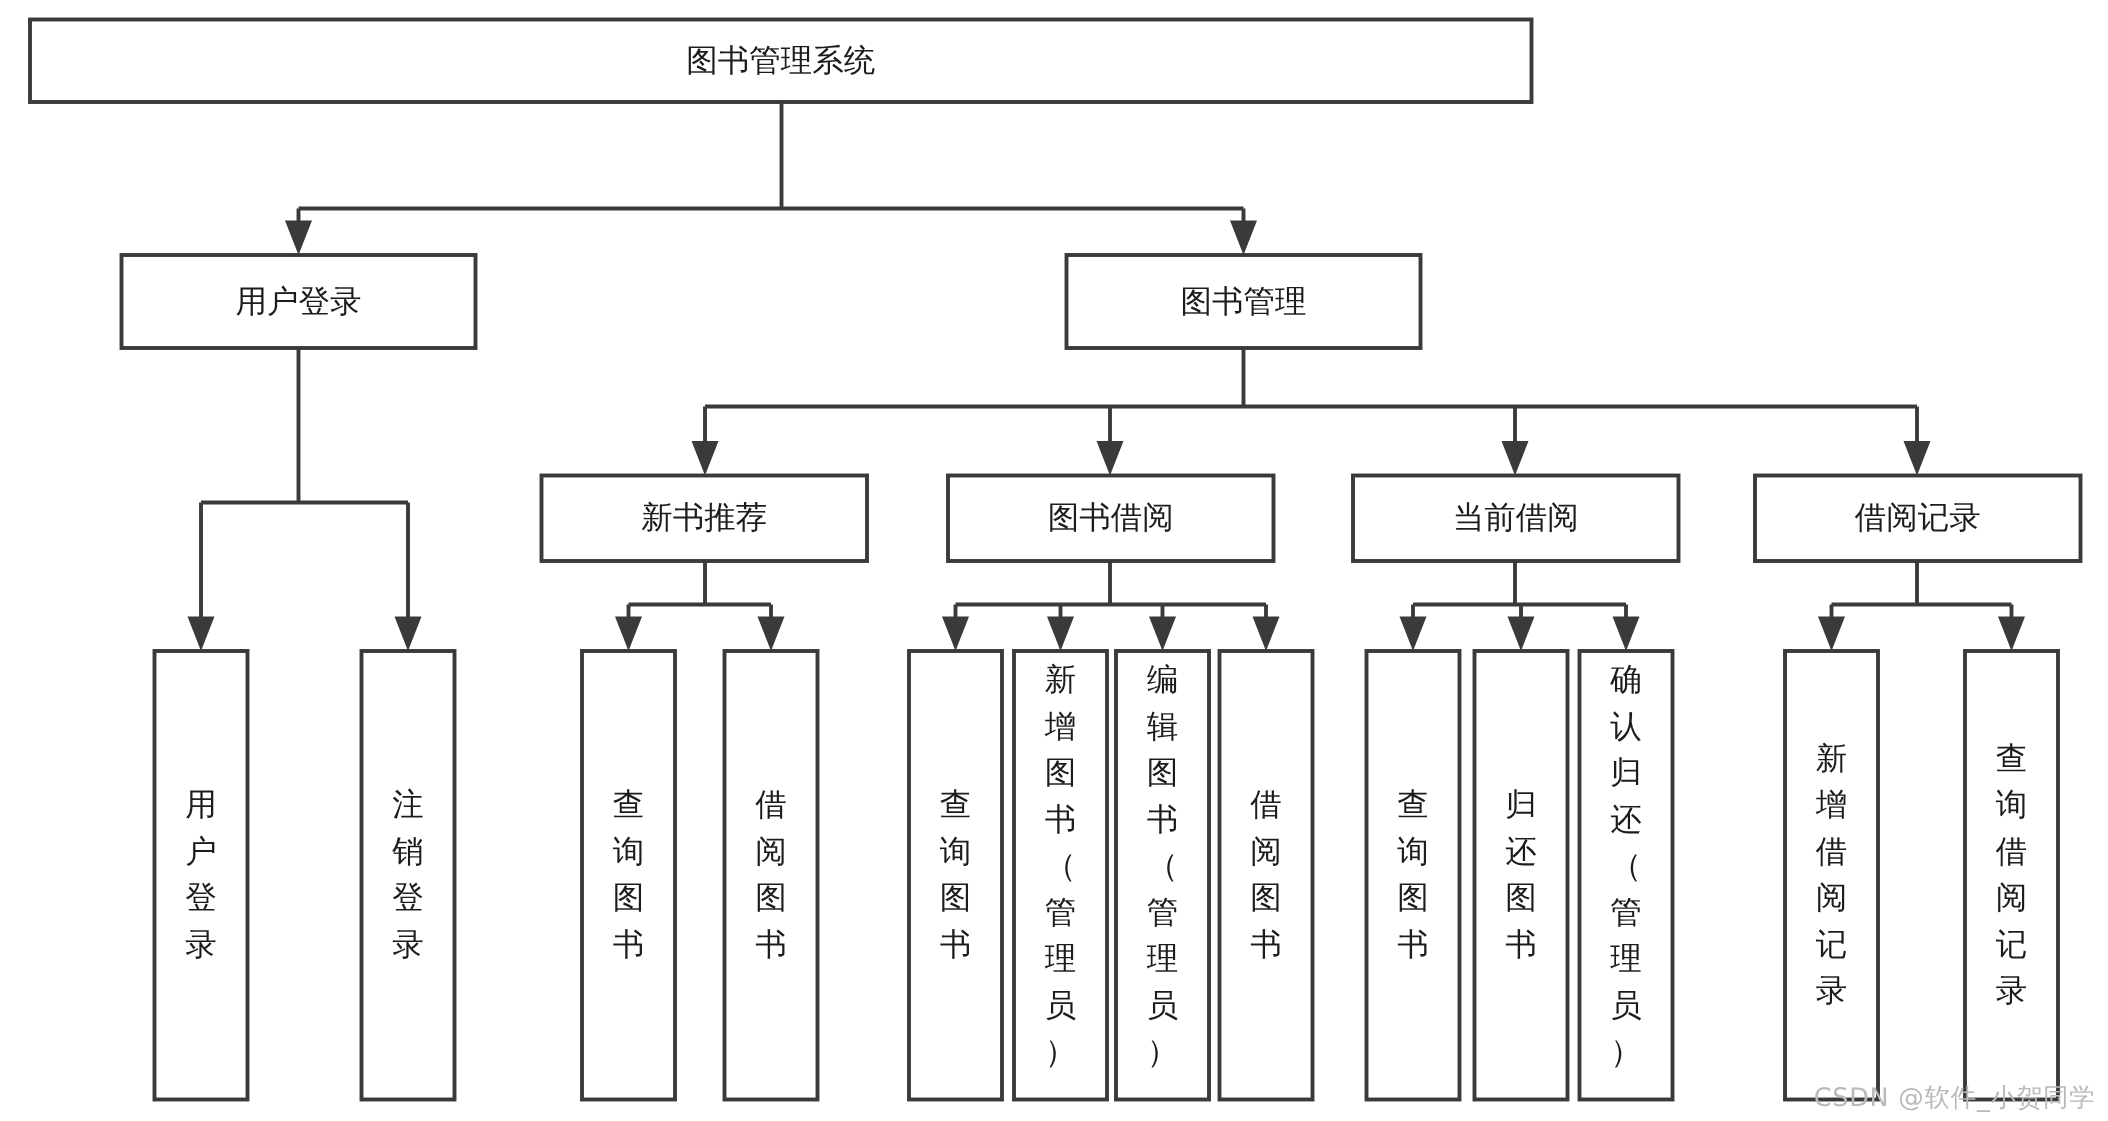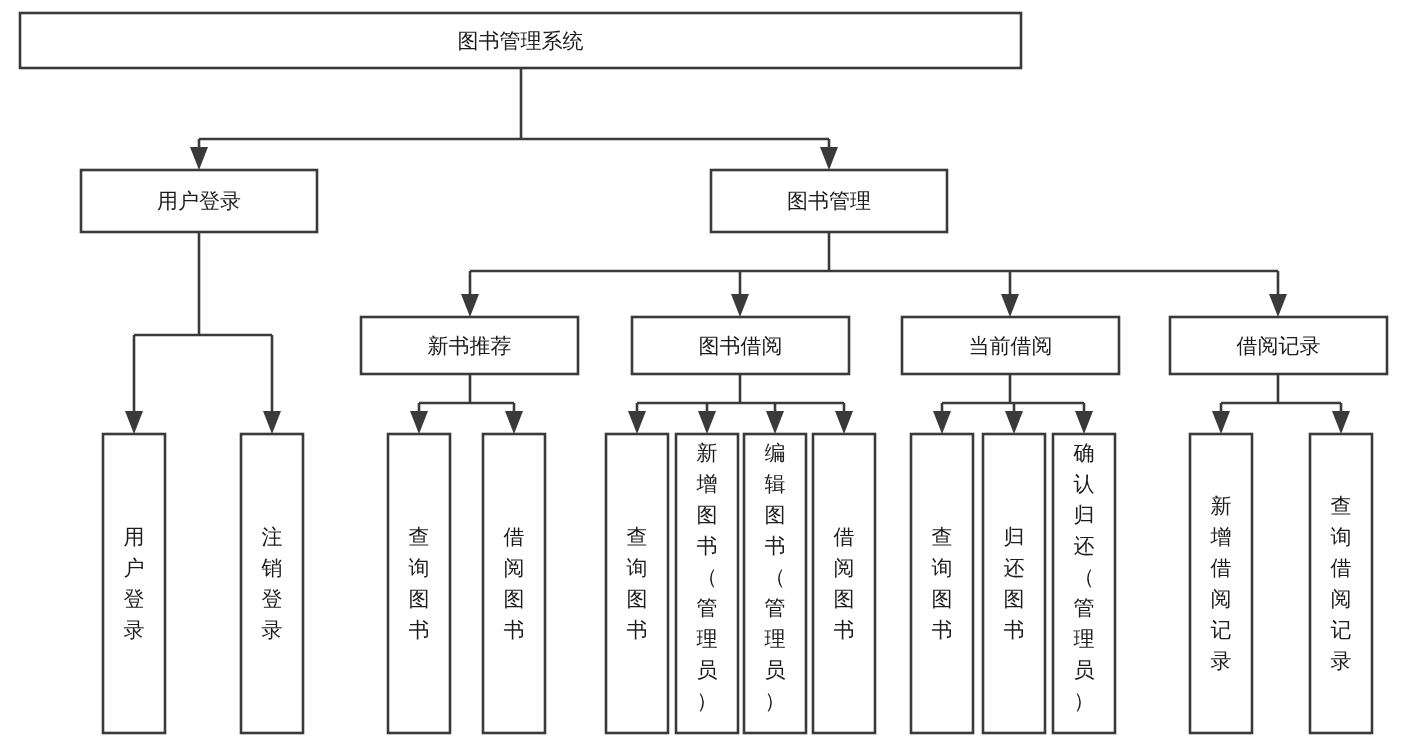--- a/index.html
+++ b/index.html
@@ -202,13 +202,14 @@
         <g>
           <rect x="1190" y="434" width="62" height="299" class="node-box"></rect>
           <text x="1221" y="512.5" class="node-label-vertical"><tspan x="1221" dy="0">新</tspan><tspan x="1221" dy="31">增</tspan><tspan x="1221" dy="31">借</tspan><tspan x="1221" dy="31">阅</tspan><tspan x="1221" dy="31">记</tspan><tspan x="1221" dy="31">录</tspan></text>
         </g>
         <g>
           <rect x="1310" y="434" width="62" height="299" class="node-box"></rect>
           <text x="1341" y="512.5" class="node-label-vertical"><tspan x="1341" dy="0">查</tspan><tspan x="1341" dy="31">询</tspan><tspan x="1341" dy="31">借</tspan><tspan x="1341" dy="31">阅</tspan><tspan x="1341" dy="31">记</tspan><tspan x="1341" dy="31">录</tspan></text>
         </g>
       </g>
   </svg>
+  <div class="watermark-text">CSDN @软件_小贺同学</div>
 </div>
 
 </body></html>

